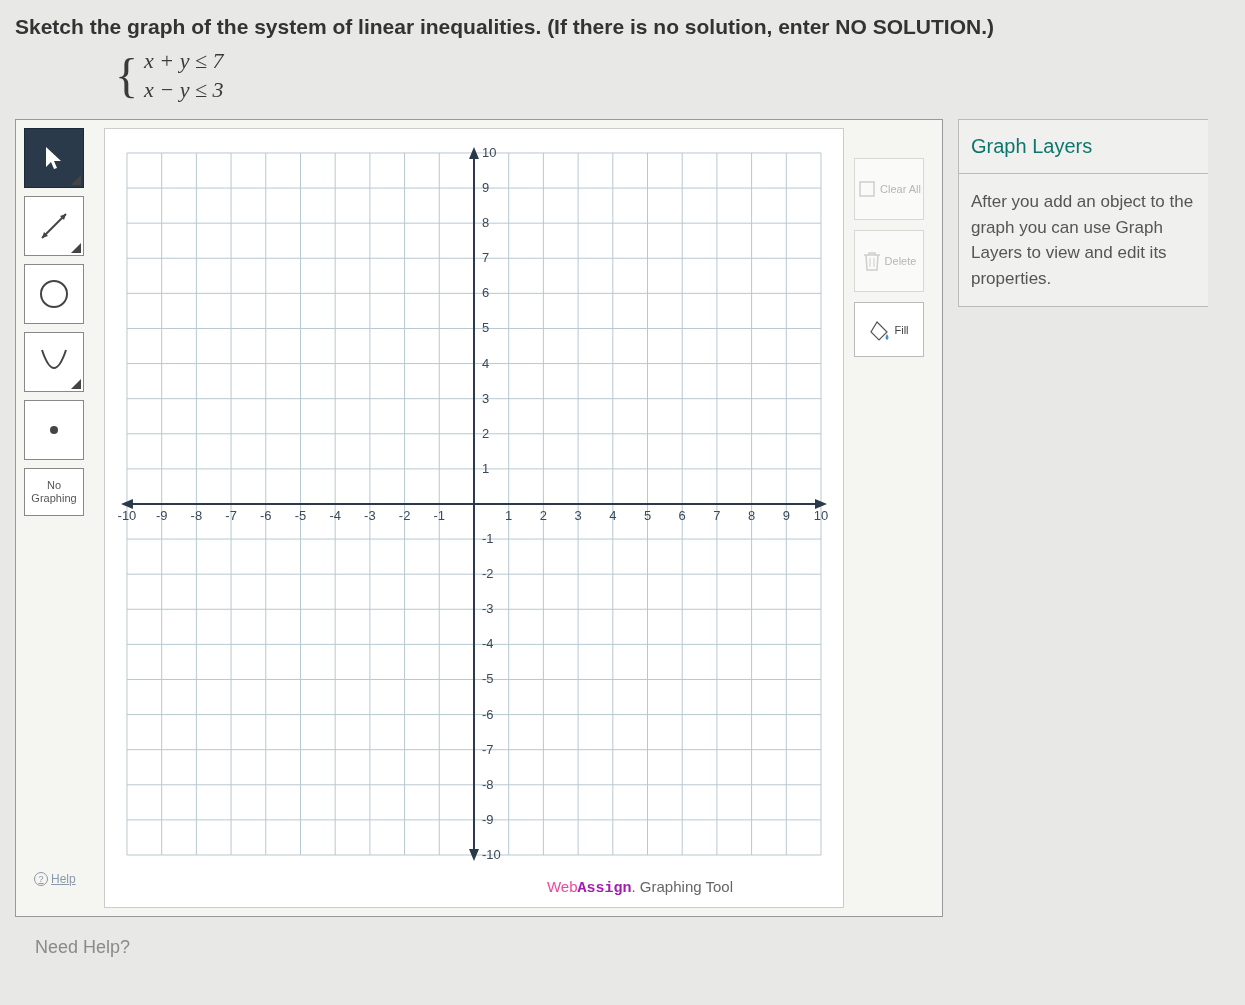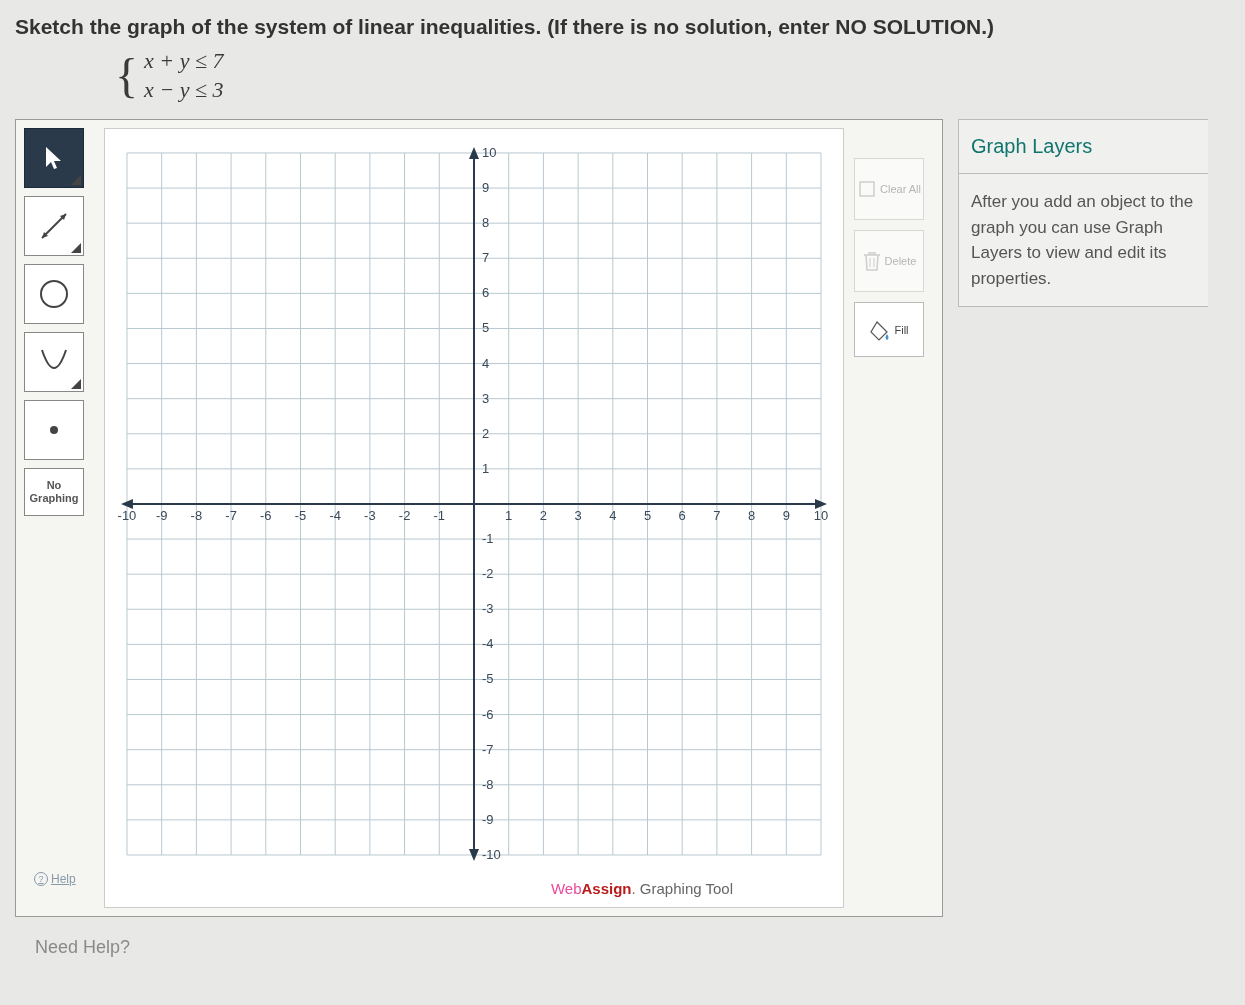--- a/index.html
+++ b/index.html
@@ -86,21 +86,20 @@
       width: 60px;
       height: 48px;
       border: 1px solid #888;
       background: #fff;
       font-size: 11px;
       text-align: center;
       line-height: 1.2;
       padding-top: 10px;
       cursor: pointer;
       color: #555;
-      font-weight: bold;
     }
     .help-link {
       color: #8a9aa8;
       font-size: 12px;
       margin-top: auto;
       display: flex;
       align-items: center;
       gap: 3px;
       cursor: pointer;
       text-decoration: underline;
@@ -133,21 +132,21 @@
       bottom: 40px;
     }
     .attribution {
       position: absolute;
       bottom: 10px;
       right: 110px;
       font-size: 15px;
       color: #666;
     }
     .attribution .wa-web { color: #ec4899; }
-    .attribution .wa-assign { color: #b91c1c; font-weight: bold; }
+    .attribution .wa-assign { color: #a21caf; font-weight: bold; font-family: Liberation Mono, monospace; }
     .side-btns {
       width: 80px;
       display: flex;
       flex-direction: column;
       gap: 10px;
       margin-left: 10px;
       margin-top: 30px;
     }
     .side-btn {
       width: 70px;

